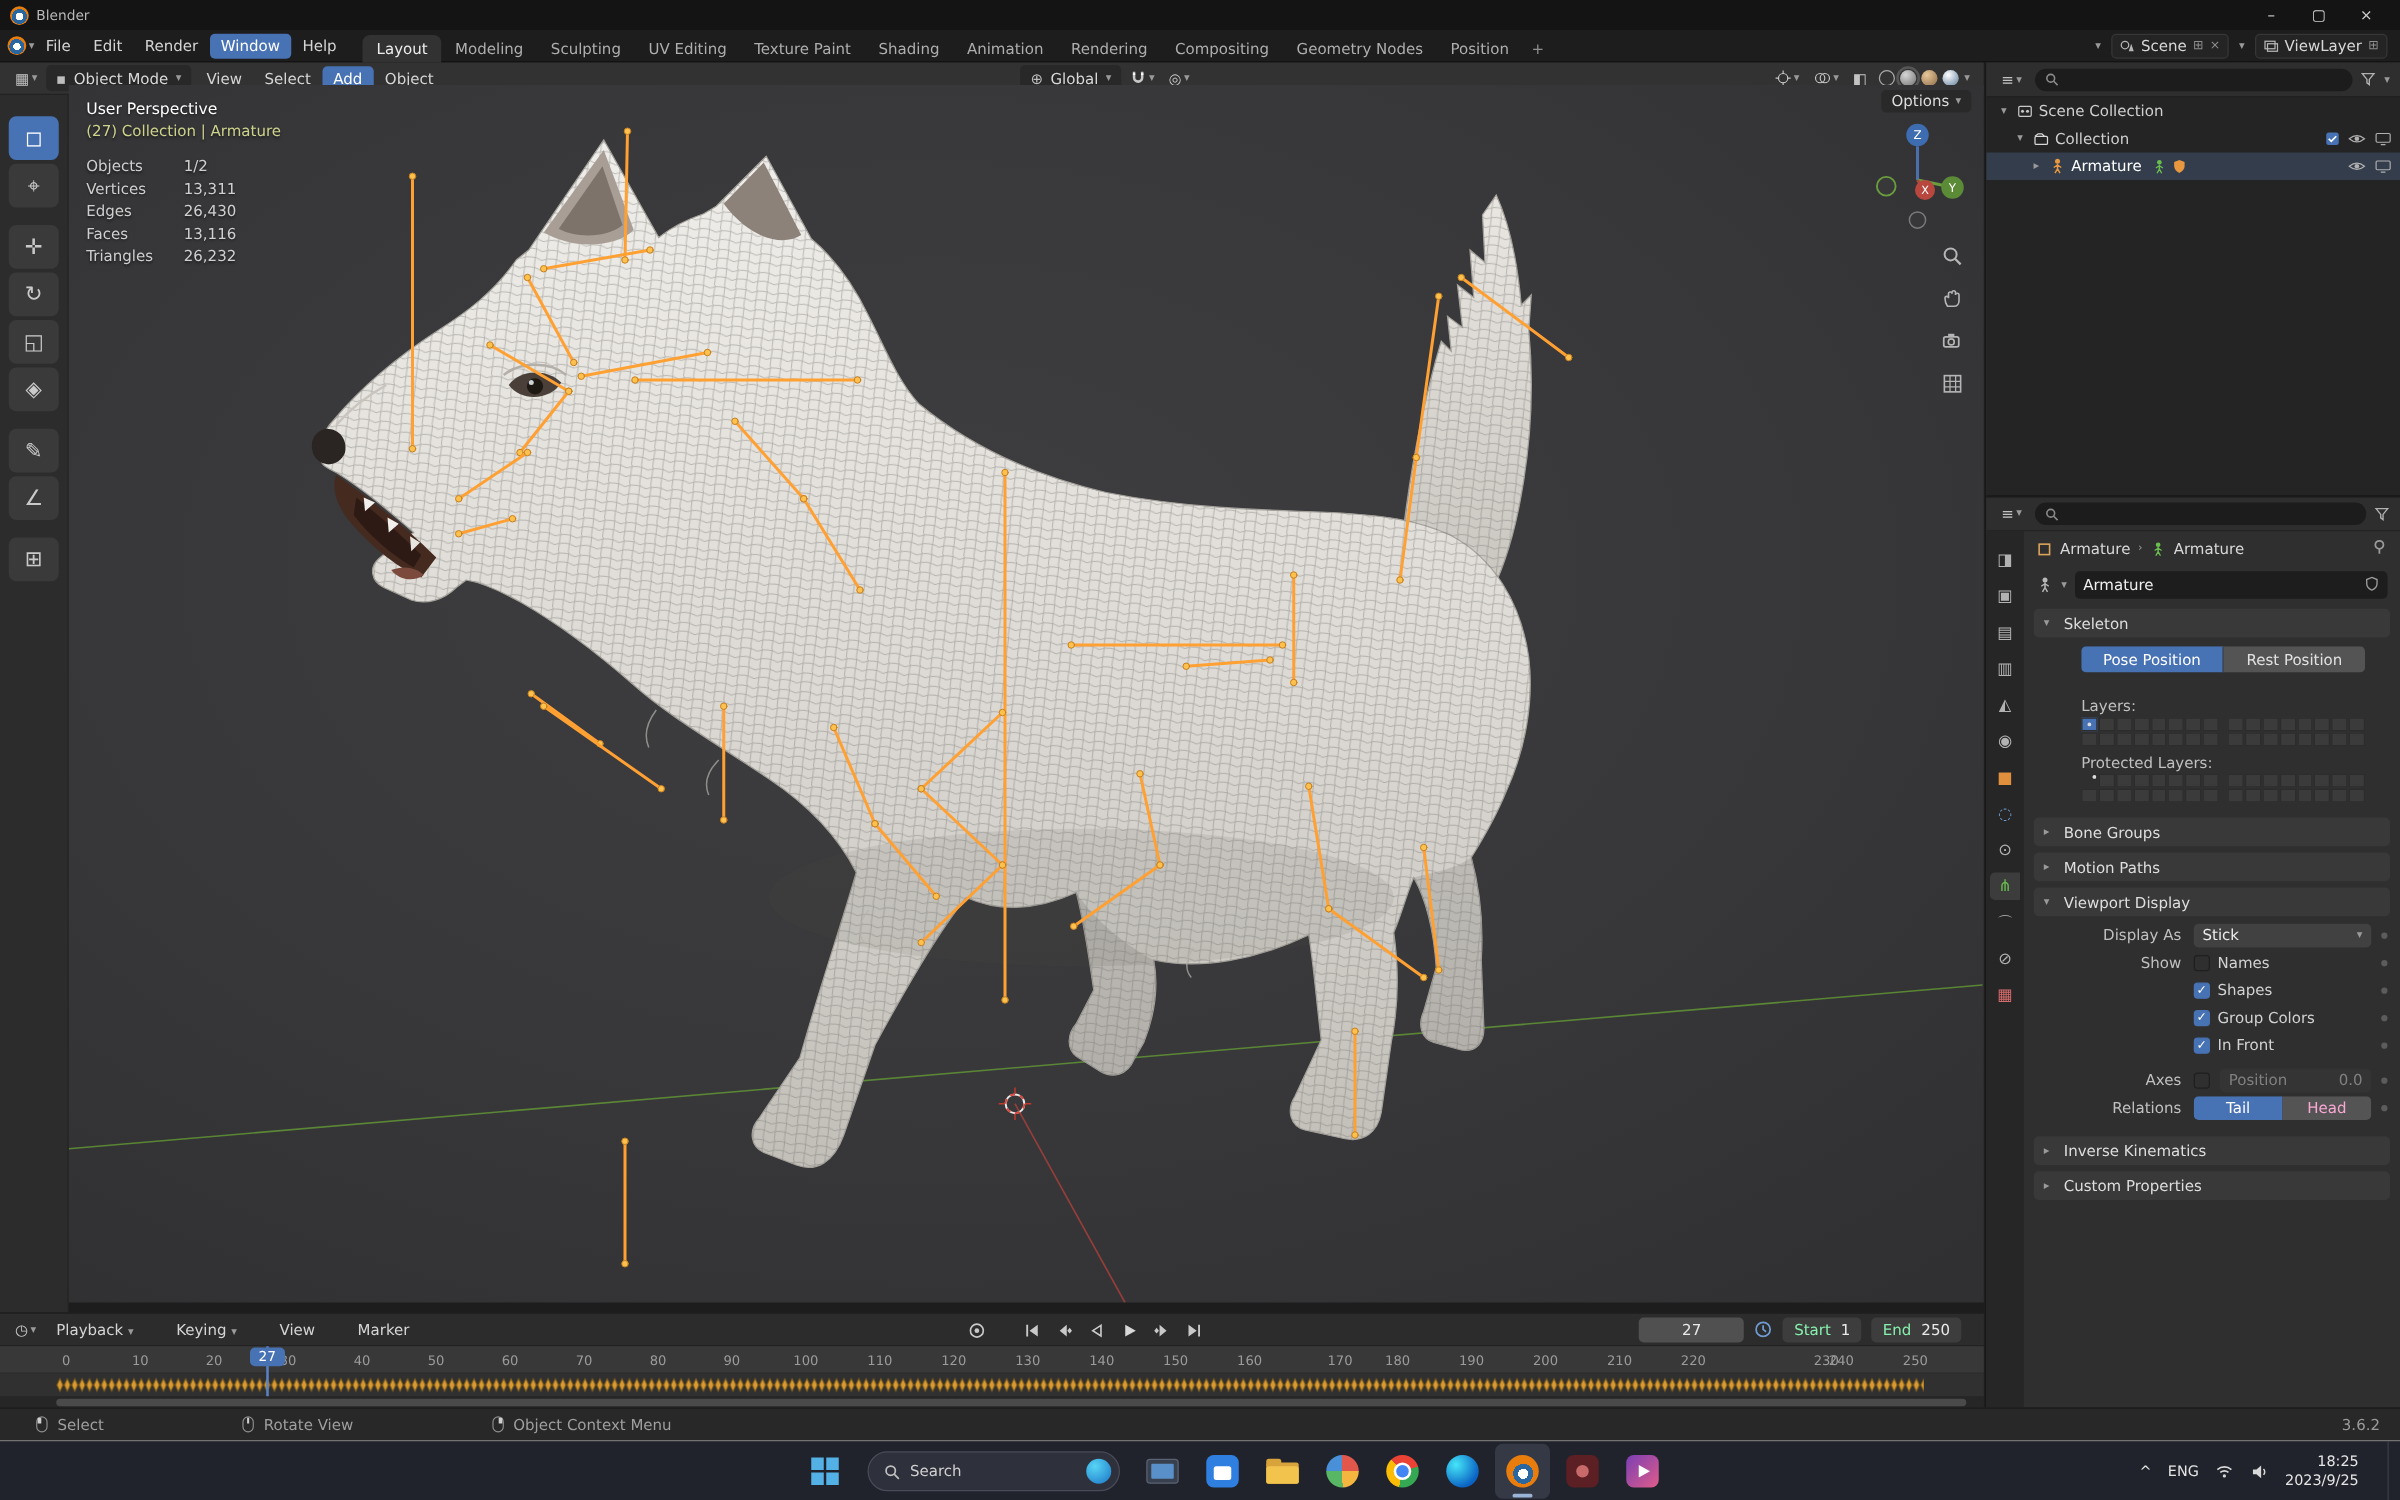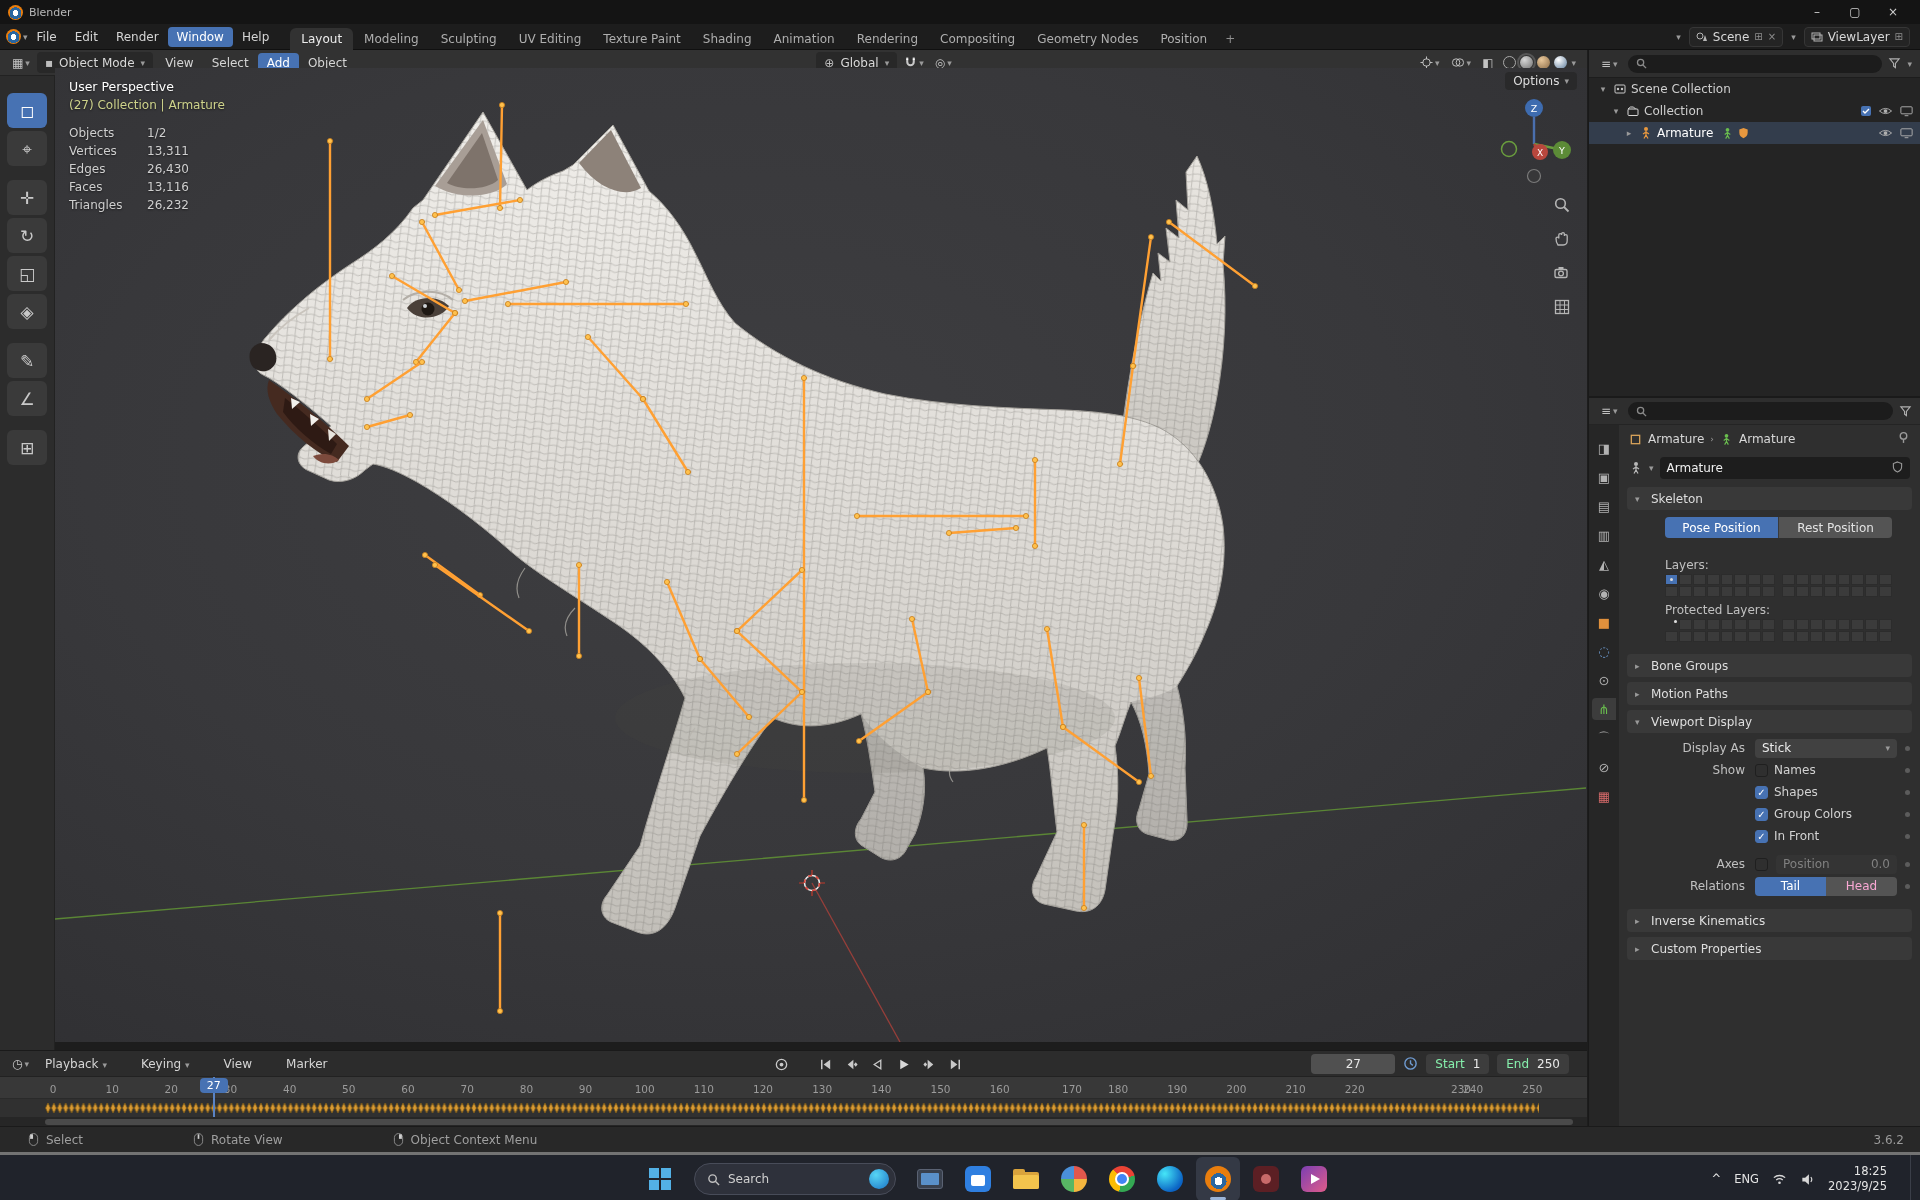--- a/index.html
+++ b/index.html
@@ -129,21 +129,21 @@
 .tl-thumb{position:absolute;left:45px;right:14px;top:2px;height:6px;border-radius:3px;background:#4a4a4a}
 
 
 .statusbar{position:absolute;left:0;top:1126px;width:100%;height:26px;background:#282828;border-top:1px solid #1a1a1a;display:flex;align-items:center;padding:0 16px;color:#9f9f9f}
 .hints{display:flex;gap:110px;padding-left:12px}
 .hint{display:flex;align-items:center;gap:7px}
 .mouse{width:11px;height:15px}
 .version{margin-left:auto;color:#9a9a9a}
 
 
-.taskbar{position:absolute;left:0;top:1152px;width:100%;height:48px;background:#20232b;border-top:3px solid #737373}
+.taskbar{position:absolute;left:0;top:1152px;width:100%;height:48px;background:#20232b;border-top:1px solid #737373}
 .tb-apps{position:absolute;left:638px;top:0;height:48px;display:flex;align-items:center;gap:4px}
 .tb-slot{width:44px;height:44px;display:flex;align-items:center;justify-content:center;border-radius:6px;position:relative}
 .tb-slot.active{background:#343945}
 .tb-slot.active::after{content:"";position:absolute;bottom:1px;left:50%;transform:translateX(-50%);width:16px;height:3px;border-radius:2px;background:#9ab4d8}
 .searchpill{width:202px;height:32px;border-radius:16px;background:#2e313b;border:1px solid #484c59;display:flex;align-items:center;gap:8px;padding:0 6px 0 12px;color:#d0d0d0;margin:0 8px}
 .bingball{margin-left:auto;width:20px;height:20px;border-radius:50%;background:radial-gradient(circle at 35% 30%,#57d5f5,#1b74c5)}
 .winlogo{display:grid;grid-template-columns:10px 10px;grid-gap:2px}
 .winlogo i{width:10px;height:10px;background:#53b1e6}
 .tb-tray{position:absolute;right:6px;top:0;height:48px;display:flex;align-items:center;gap:13px;color:#e4e4e4;font-size:11.5px}
 .clockblk{text-align:right;line-height:15px;padding-right:8px}

